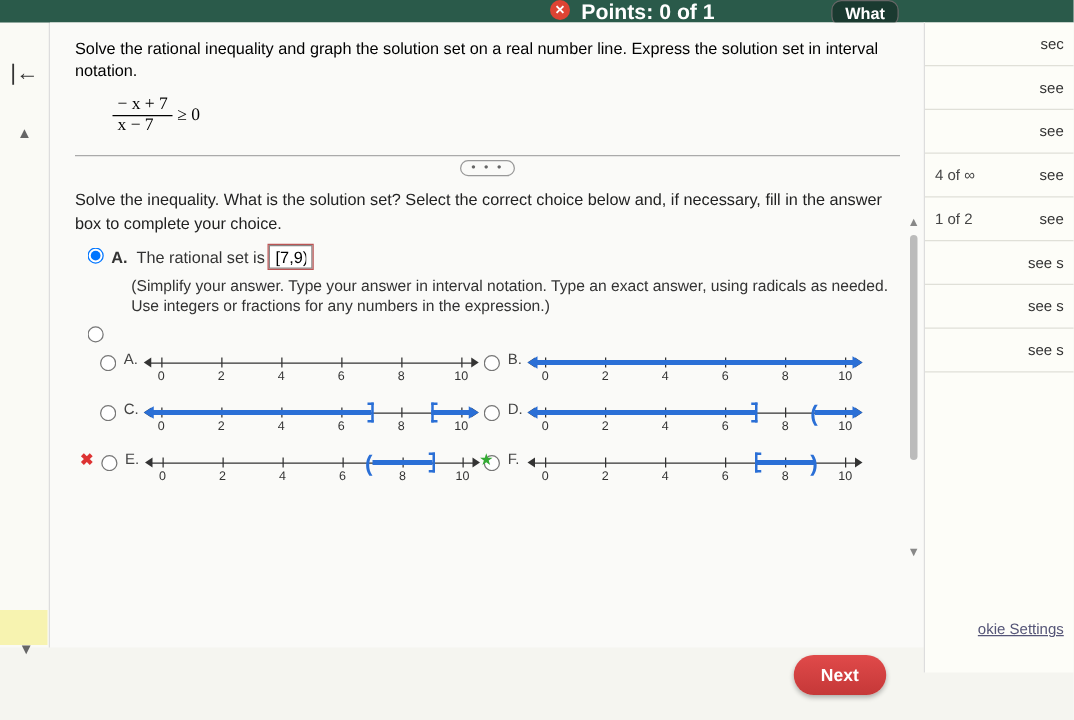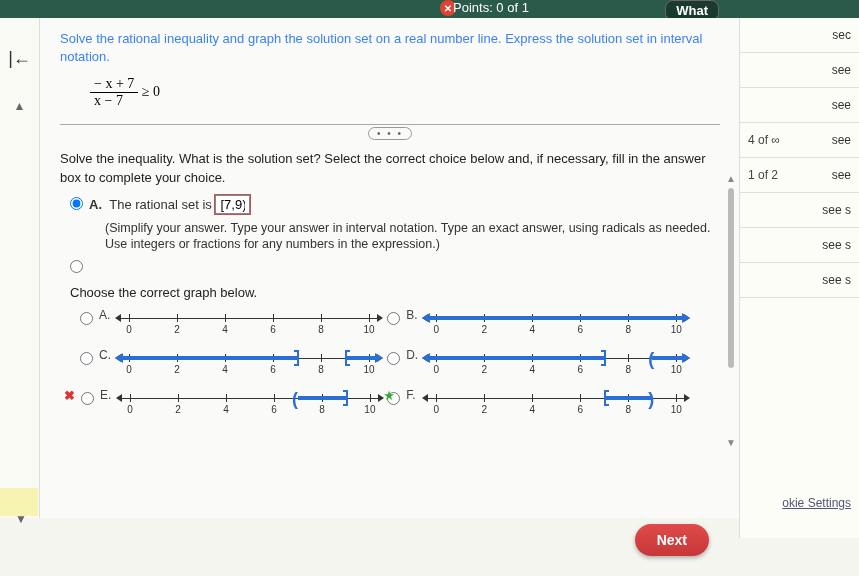--- a/index.html
+++ b/index.html
@@ -1,27 +1,27 @@
 <!DOCTYPE html>
 <html><head>
 <meta charset="utf-8">
 <style>
 * { box-sizing: border-box; margin: 0; padding: 0; }
 body { font-family: Arial, sans-serif; font-size: 13px; background: #f5f5f0; width: 859px; height: 576px; overflow: hidden; position: relative; }
 .top-bar { background: #2a5a4a; color: white; height: 18px; display: flex; align-items: flex-start; padding: 0 10px; position: relative; }
 .close-icon { width: 16px; height: 16px; border-radius: 50%; background: #d43; color: white; display: flex; align-items: center; justify-content: center; font-size: 10px; font-weight: bold; cursor: pointer; position: absolute; left: 440px; top: 0; }
-.points { position: absolute; left: 453px; top: 0; color: white; font-weight: normal; font-size: 13px; }
+.points { position: absolute; left: 465px; top: 0; color: white; font-weight: bold; font-size: 17px; }
 .close-btn { position: absolute; right: 140px; top: 0; background: #1a3a30; border: 1px solid #666; color: white; padding: 2px 10px; border-radius: 8px; font-weight: bold; font-size: 13px; cursor: pointer; }
 .main-wrap { display: flex; height: 500px; }
 .left-col { width: 40px; background: #fafaf5; border-right: 1px solid #ddd; display: flex; flex-direction: column; align-items: center; padding-top: 30px; gap: 30px; }
 .nav-back { font-size: 18px; color: #333; cursor: pointer; }
 .nav-up { font-size: 12px; color: #666; cursor: pointer; }
 .nav-down { font-size: 12px; color: #666; cursor: pointer; position: absolute; bottom: 50px; left: 15px; }
 .content { flex: 1; padding: 12px 20px 12px 20px; background: #fafaf8; position: relative; max-width: 700px; }
-.prompt { color: #3b82f6; line-height: 1.4; margin-bottom: 10px; }
+.prompt { color: #000000; line-height: 1.4; margin-bottom: 10px; }
 .equation { margin: 10px 0 15px 30px; font-family: 'Times New Roman', serif; font-size: 14px; }
 .frac { display: inline-block; text-align: left; vertical-align: middle; }
 .frac .num { display: block; border-bottom: 1px solid #000; padding: 0 4px; }
 .frac .den { display: block; padding: 0 4px; }
 .divider { border: none; border-top: 1px solid #aaa; margin: 10px 0; }
 .dots { text-align: center; margin: -10px 0 10px; }
 .dots-inner { display: inline-block; border: 1px solid #999; border-radius: 10px; padding: 0 8px; font-size: 10px; letter-spacing: 2px; color: #666; background: #fafaf8; cursor: pointer; }
 .question { color: #222; line-height: 1.4; margin-bottom: 8px; }
 .option { display: flex; align-items: flex-start; gap: 6px; margin: 6px 0 6px 10px; }
 .option input[type="radio"] { margin-top: 2px; }
@@ -89,21 +89,20 @@
       <input type="radio" name="ans" checked="" style="">
       <span class="option-label"><b>A.</b>&nbsp;&nbsp;<span>The rational set is</span>
       <input class="inline-input" value="[7,9)" style=""></span>
     </div>
     <div class="hint">(Simplify your answer. Type your answer in interval notation. Type an exact answer, using radicals as needed. Use integers or fractions for any numbers in the expression.)</div>
 
     <div class="option">
       <input type="radio" name="ans" style="">
     </div>
 
-    <div class="graph-label">Choose the correct graph below.</div>
 
     <div class="graphs">
 
       <div class="graph-choice">
         <input type="radio" class="radio" name="g" style="">
         <span class="letter">A.</span>
         <div class="nl">
             <div class="axis"></div>
             <div class="arrow-l"></div>
             <div class="arrow-r"></div>

